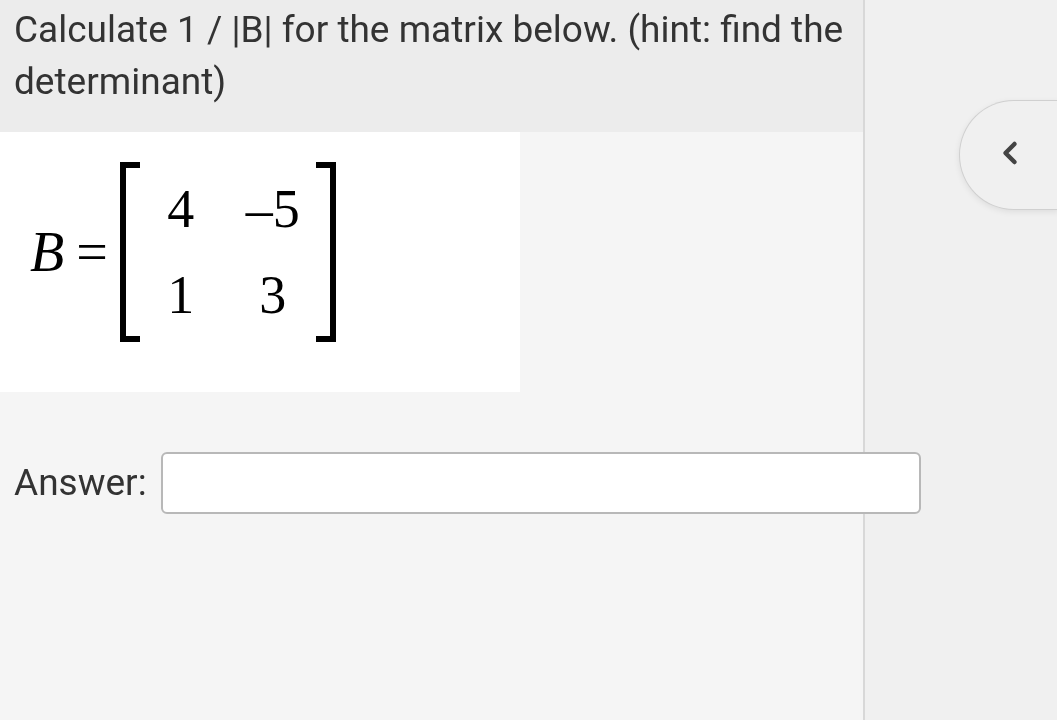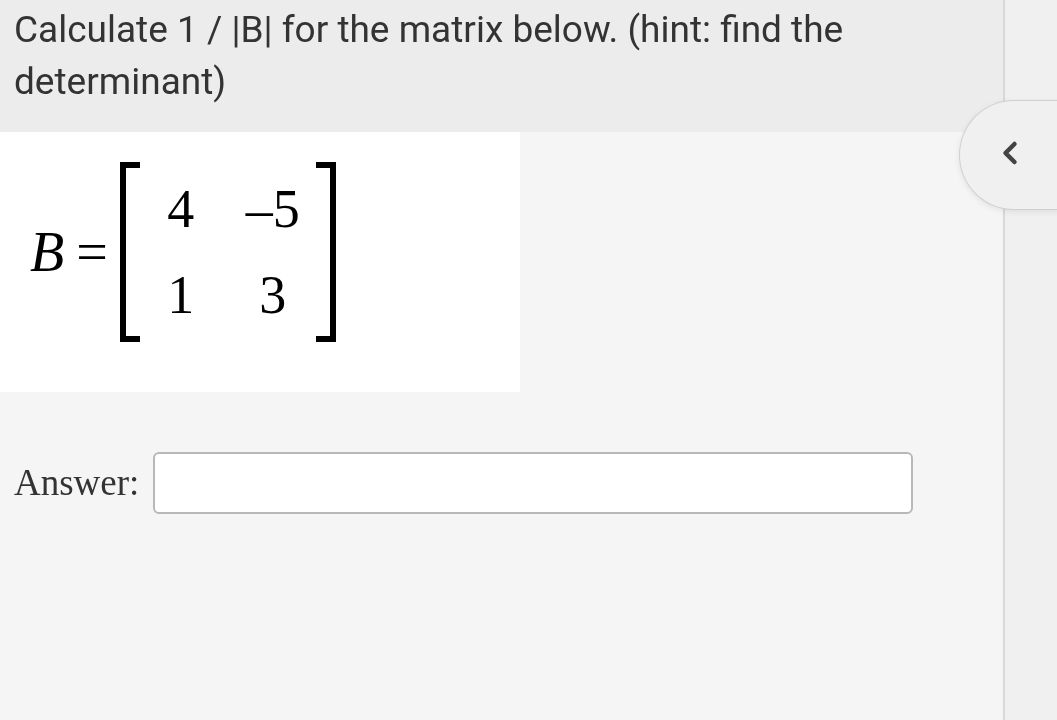--- a/index.html
+++ b/index.html
@@ -10,21 +10,21 @@
     body {
       font-family: -apple-system, BlinkMacSystemFont, "Segoe UI", Roboto, Helvetica, Arial, sans-serif;
       background: #f0f0f0;
       width: 1057px;
       height: 720px;
       position: relative;
       overflow: hidden;
     }
     .content-panel {
       background: #f5f5f5;
-      width: 1005px;
+      width: 865px;
       height: 720px;
       position: relative;
       border-right: 2px solid #d8d8d8;
     }
     .question-text {
       padding: 4px 14px 24px 14px;
       font-size: 37px;
       color: #333;
       line-height: 1.4;
       background: #ececec;
@@ -110,21 +110,20 @@
     }
     .answer-row {
       display: flex;
       align-items: center;
       padding: 60px 14px 20px 14px;
       gap: 14px;
     }
     .answer-label {
       font-size: 37px;
       color: #333;
-      font-family: Liberation Serif, serif;
     }
     .answer-input {
       flex: 0 0 auto;
       width: 760px;
       height: 62px;
       border: 2px solid #b8b8b8;
       border-radius: 6px;
       background: #ffffff;
       font-size: 28px;
       padding: 0 12px;

